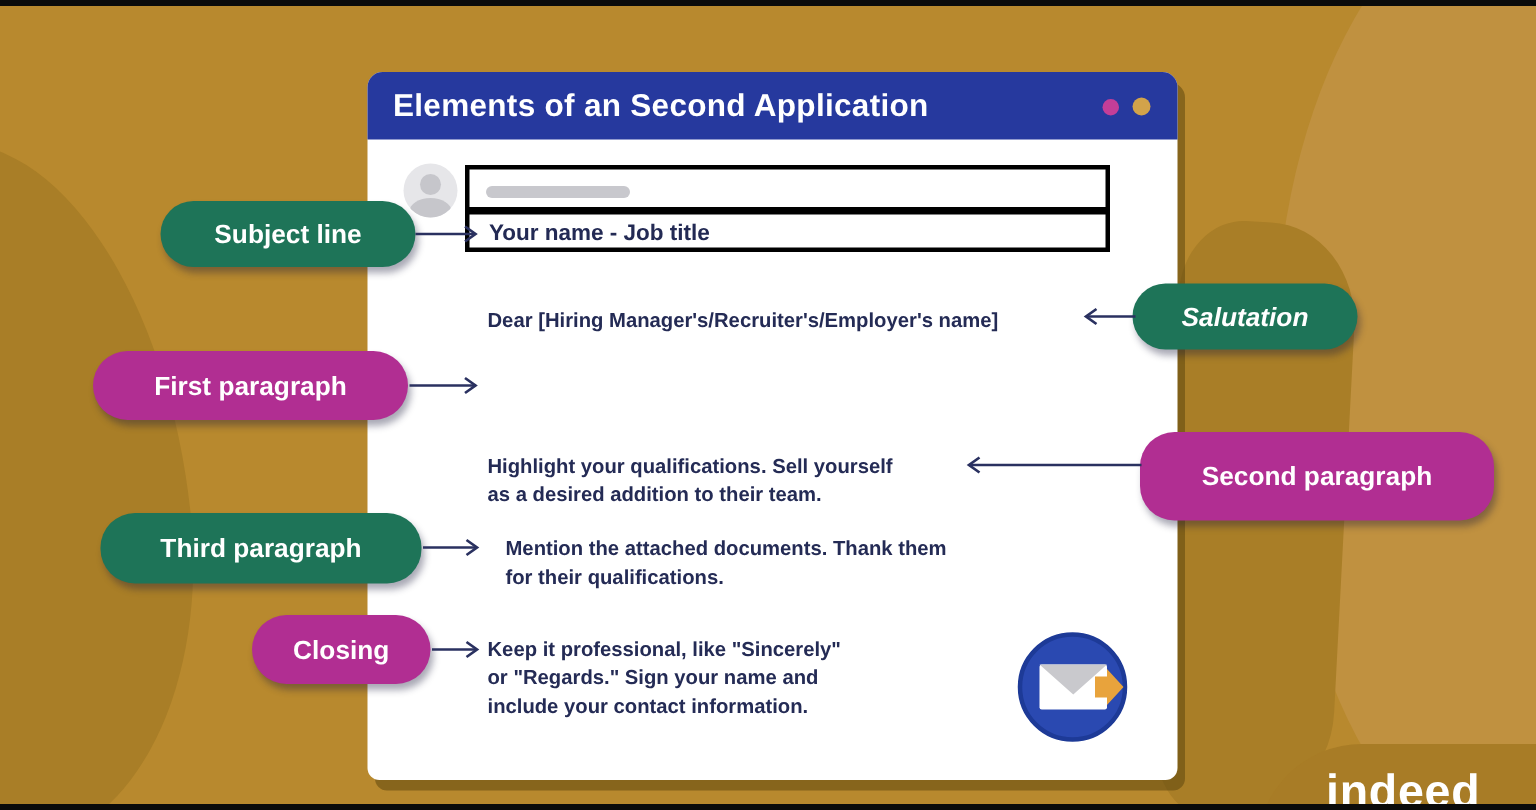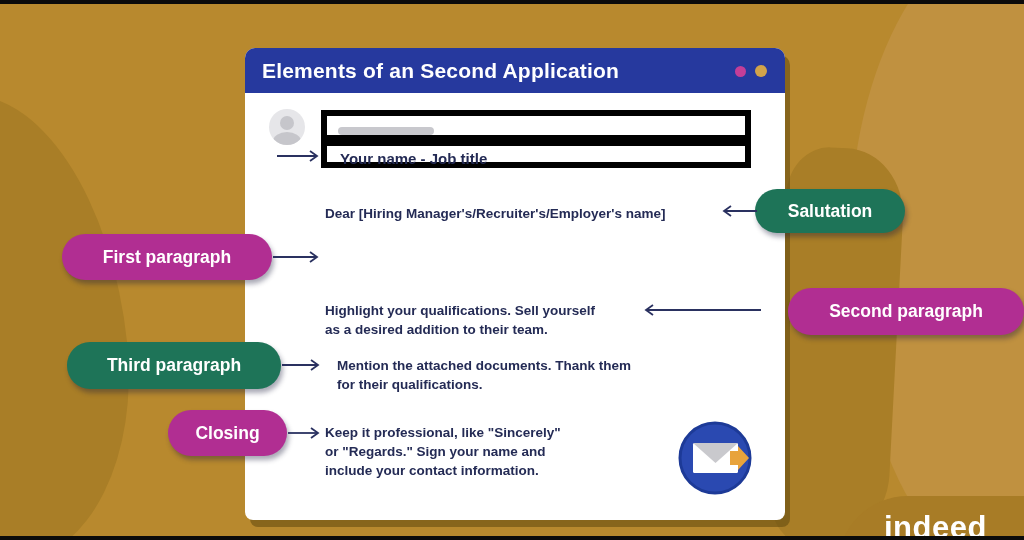--- a/index.html
+++ b/index.html
@@ -64,22 +64,22 @@
   }
   .avatar-head {
     position:absolute; left:11px; top:7px; width:14px; height:14px;
     background:#c6c6cb; border-radius:50%;
   }
   .avatar-body {
     position:absolute; left:4px; top:23px; width:28px; height:18px;
     background:#c6c6cb; border-radius:50% 50% 0 0;
   }
   .field {
-    position:absolute; left:76px; width:430px; background:#fff;
-    border:6px solid #000000; box-sizing:border-box;
+    position:absolute; left:65px; width:430px; background:#fff;
+    border:3px solid #000000; box-sizing:border-box;
   }
   .field-sender { top:62px; height:31px; }
   .field-subject { top:92px; height:28px; }
   .sender-bar {
     position:absolute; left:11px; top:11px; width:96px; height:8px;
     background:#c8c8cd; border-radius:4px;
   }
   .subject-text {
     padding-left:13px; font-size:15px; font-weight:bold; color:#232a54;
     line-height:26px; white-space:nowrap;
@@ -104,22 +104,22 @@
     color:#ffffff; font-weight:bold; font-size:17.5px;
     border-radius:23px; white-space:nowrap;
     box-shadow:2px 4px 5px rgba(30,30,60,0.38);
   }
   .pill-green   { background:#1e7458; }
   .pill-magenta { background:#b12e92; }
   .pill-subject    { left:107px; top:134px; width:170px; height:44px; }
   .pill-first      { left:62px;  top:234px; width:210px; height:46px; }
   .pill-third      { left:67px;  top:342px; width:214px; height:47px; }
   .pill-closing    { left:168px; top:410px; width:119px; height:46px; }
-  .pill-salutation { left:755px; top:189px; width:150px; height:44px; }
-  .pill-second     { left:788px; top:288px; width:236px; height:47px; }
+  .pill-salutation { left:755px; top:189px; width:150px; height:44px;font-style:italic; }
+  .pill-second     { left:760px; top:288px; width:236px; height:59px; }
 
   .arrow { position:absolute; z-index:3; }
   .arrow polyline, .arrow line { stroke:#2a3160; stroke-width:1.8; fill:none; }
 
   .indeed-logo {
     position:absolute; left:884px; top:510px; z-index:4;
     color:#ffffff; font-size:31px; font-weight:bold; letter-spacing:0.5px;
   }
 </style>
 </head>
@@ -168,20 +168,23 @@
     </div>
 
     <svg class="envelope-badge" viewBox="0 0 80 80">
       <circle cx="40" cy="40" r="35" fill="#2a49b1" stroke="#1d3a97" stroke-width="3"></circle>
       <rect x="18" y="25" width="45" height="30" rx="1.5" fill="#ffffff"></rect>
       <polygon points="18,25 63,25 40.5,45" fill="#c9c9cd"></polygon>
       <polygon points="55,33 63,33 63,28 74,40 63,52 63,47 55,47" fill="#e8a33c"></polygon>
     </svg>
   </div>
 
+  <div class="pill pill-green pill-subject">
+    <span>Subject line</span>
+  </div>
   <div class="pill pill-magenta pill-first">
     <span>First paragraph</span>
   </div>
   <div class="pill pill-green pill-third">
     <span>Third paragraph</span>
   </div>
   <div class="pill pill-magenta pill-closing">
     <span>Closing</span>
   </div>
   <div class="pill pill-green pill-salutation">

